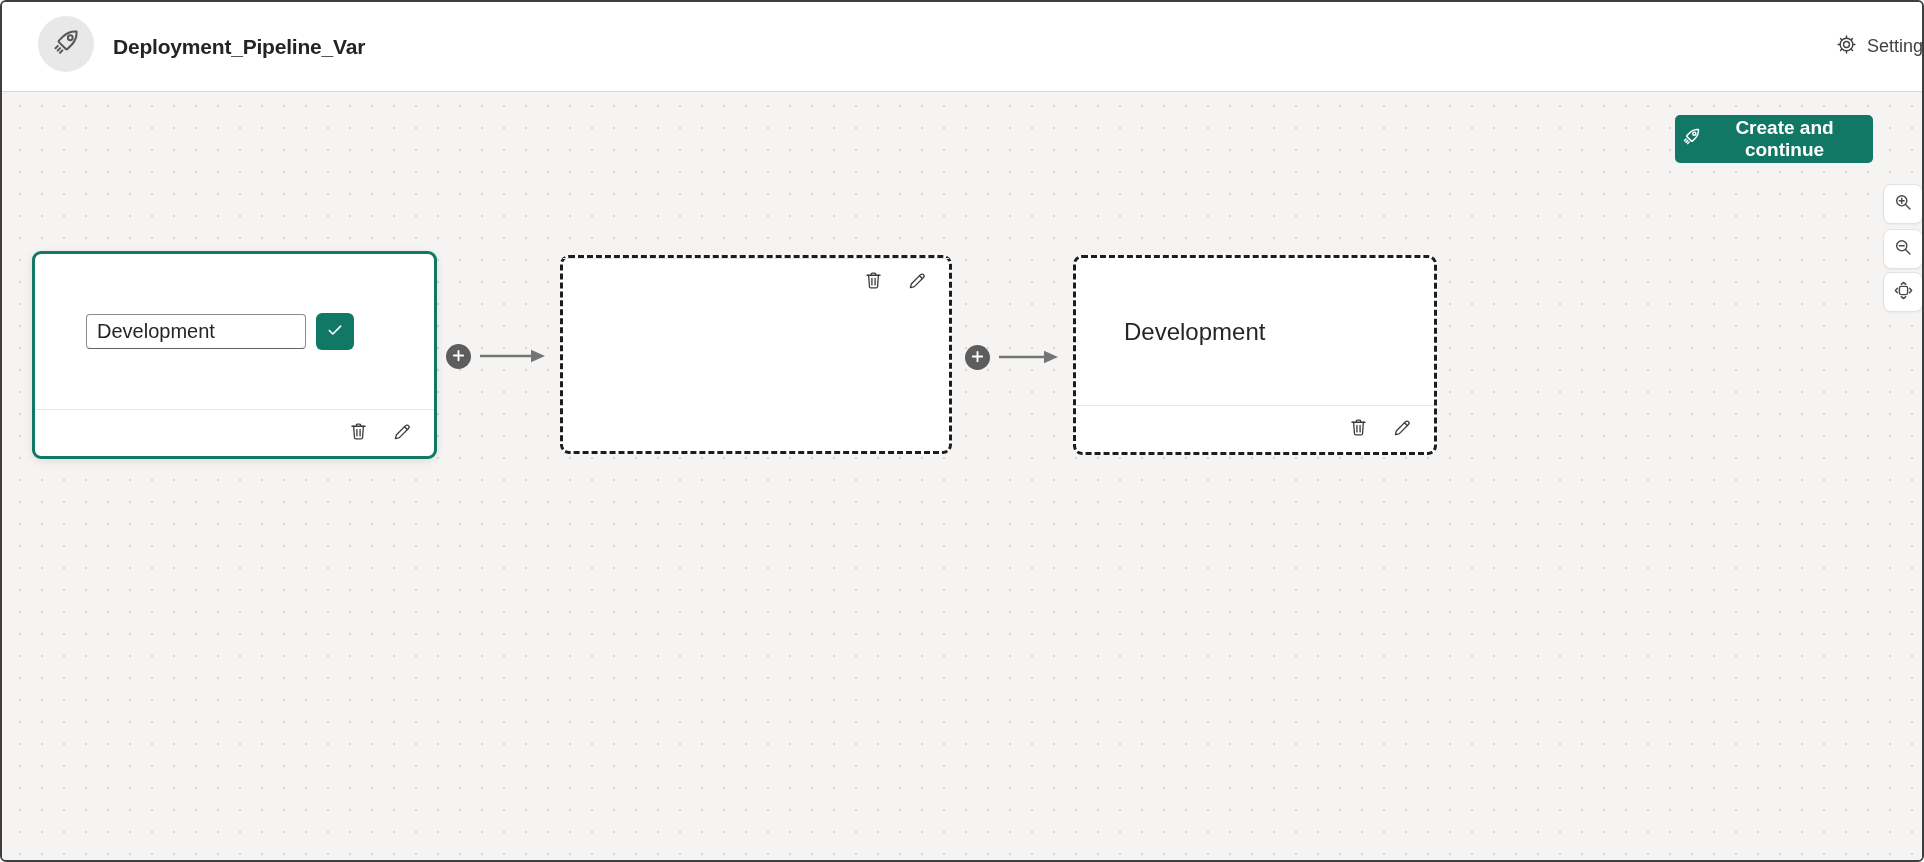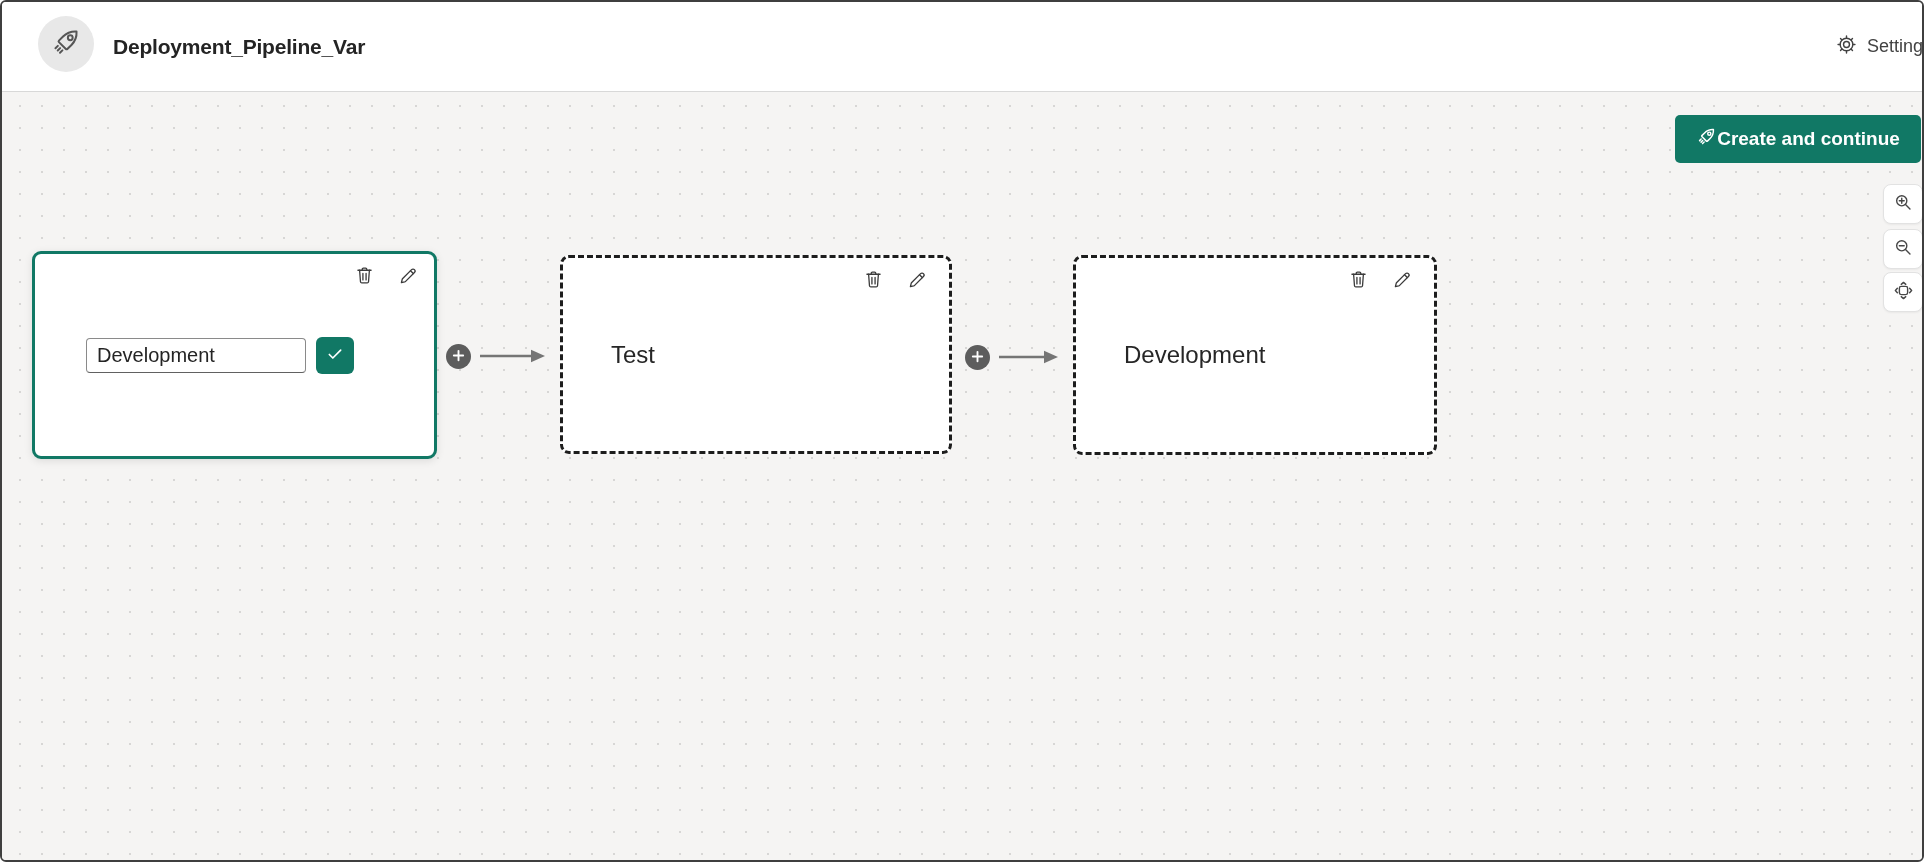--- a/index.html
+++ b/index.html
@@ -15,33 +15,33 @@
   .title{position:absolute;left:111px;top:0;height:89px;display:flex;align-items:center;
          font-size:21px;font-weight:700;color:#242424;letter-spacing:-0.2px;}
   .settings{position:absolute;left:1833px;top:0;height:89px;display:flex;align-items:center;
             gap:9px;color:#424242;font-size:18px;white-space:nowrap;cursor:pointer;}
 
   
   .canvas{position:absolute;left:0;top:90px;width:1920px;height:768px;background:#f5f4f3;
           background-image:radial-gradient(#d7d6d5 1.1px,rgba(0,0,0,0) 1.3px);
           background-size:22px 22px;background-position:7px 3px;}
 
-  .create-btn{position:absolute;left:1673px;top:23px;width:246px;height:48px;background:#117865;
+  .create-btn{position:absolute;left:1673px;top:23px;width:198px;height:48px;background:#117865;
               border:none;border-radius:5px;color:#fff;font-weight:700;font-size:19px;
               font-family:"Liberation Sans",sans-serif;display:flex;align-items:center;
               justify-content:center;gap:0;cursor:pointer;}
 
   .zoom-btn{position:absolute;left:1881px;width:40px;height:40px;background:#fff;
             border:1px solid #e2e2e2;border-radius:8px;display:flex;align-items:center;
             justify-content:center;color:#474747;cursor:pointer;box-shadow:0 1px 2px rgba(0,0,0,.05);
             padding:0;}
   .zoom-in{top:92px;} .zoom-out{top:137px;} .fit-view{top:180px;}
 
   
-  .stage{position:absolute;background:#fff;border-radius:9px;display:flex;flex-direction:row;
+  .stage{position:absolute;background:#fff;border-radius:9px;display:flex;flex-direction:column;
          box-sizing:border-box;cursor:pointer;}
   .stage.active{border:3px solid #117865;box-shadow:0 2px 8px rgba(0,0,0,.10);}
   .stage.dashed{border:3px dashed #1d1d1d;}
   .stage-dev{left:30px;top:159px;width:405px;height:208px;}
   .stage-test{left:558px;top:163px;width:392px;height:199px;}
   .stage-prod{left:1071px;top:163px;width:364px;height:200px;}
   .stage-body{flex:1;display:flex;align-items:center;padding-left:48px;}
   .stage-label{font-size:24px;color:#262626;}
   .stage-divider{height:1px;background:#e7e7e7;margin:0;}
   .stage-footer{height:46px;display:flex;align-items:center;justify-content:flex-end;
@@ -177,23 +177,20 @@
       </span>
     </button>
     <span class="arrow arrow-1">
       <svg width="70" height="16" viewBox="0 0 70 16">
         <line x1="2" y1="8" x2="53" y2="8" stroke="currentColor" stroke-width="2.4"></line>
         <polygon points="53,1.8 67,8 53,14.2" fill="currentColor"></polygon>
       </svg>
     </span>
 
     <div class="stage dashed stage-test">
-      <div class="stage-body">
-        <span class="stage-label">Test</span>
-      </div>
       <div class="stage-divider"></div>
       <div class="stage-footer">
         <button class="icon-btn">
           <span>
             <svg width="21" height="21" viewBox="0 0 24 24" fill="none" stroke="currentColor" stroke-width="1.5" stroke-linecap="round" stroke-linejoin="round">
               <path d="M4.5 6h15"></path>
               <path d="M9.4 6V4.9c0-.7.6-1.3 1.3-1.3h2.6c.7 0 1.3.6 1.3 1.3V6"></path>
               <path d="M6.4 6l1 13.1c.1.8.7 1.4 1.5 1.4h6.2c.8 0 1.4-.6 1.5-1.4l1-13.1"></path>
               <path d="M10.2 9.6v7.4M13.8 9.6v7.4"></path>
             </svg>

